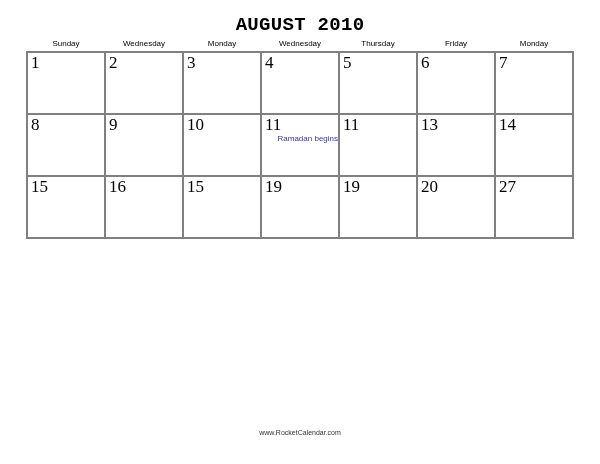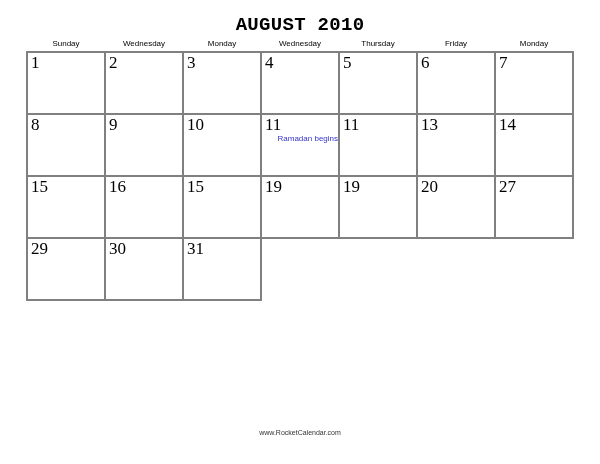--- a/index.html
+++ b/index.html
@@ -172,31 +172,16 @@
         </td>
     <td class="day">
           <div class="num">20</div>
         </td>
     <td class="day">
           <div class="num">27</div>
         </td>
   </tr>
 
 
-  <tr>
-    <td class="day">
-          <div class="num">29</div>
-        </td>
-    <td class="day">
-          <div class="num">30</div>
-        </td>
-    <td class="day">
-          <div class="num">31</div>
-        </td>
-    <td class="blank"></td>
-    <td class="blank"></td>
-    <td class="blank"></td>
-    <td class="blank"></td>
-  </tr>
 </tbody>
   </table>
 
 <div class="footer">www.RocketCalendar.com</div>
 
 </body></html>

